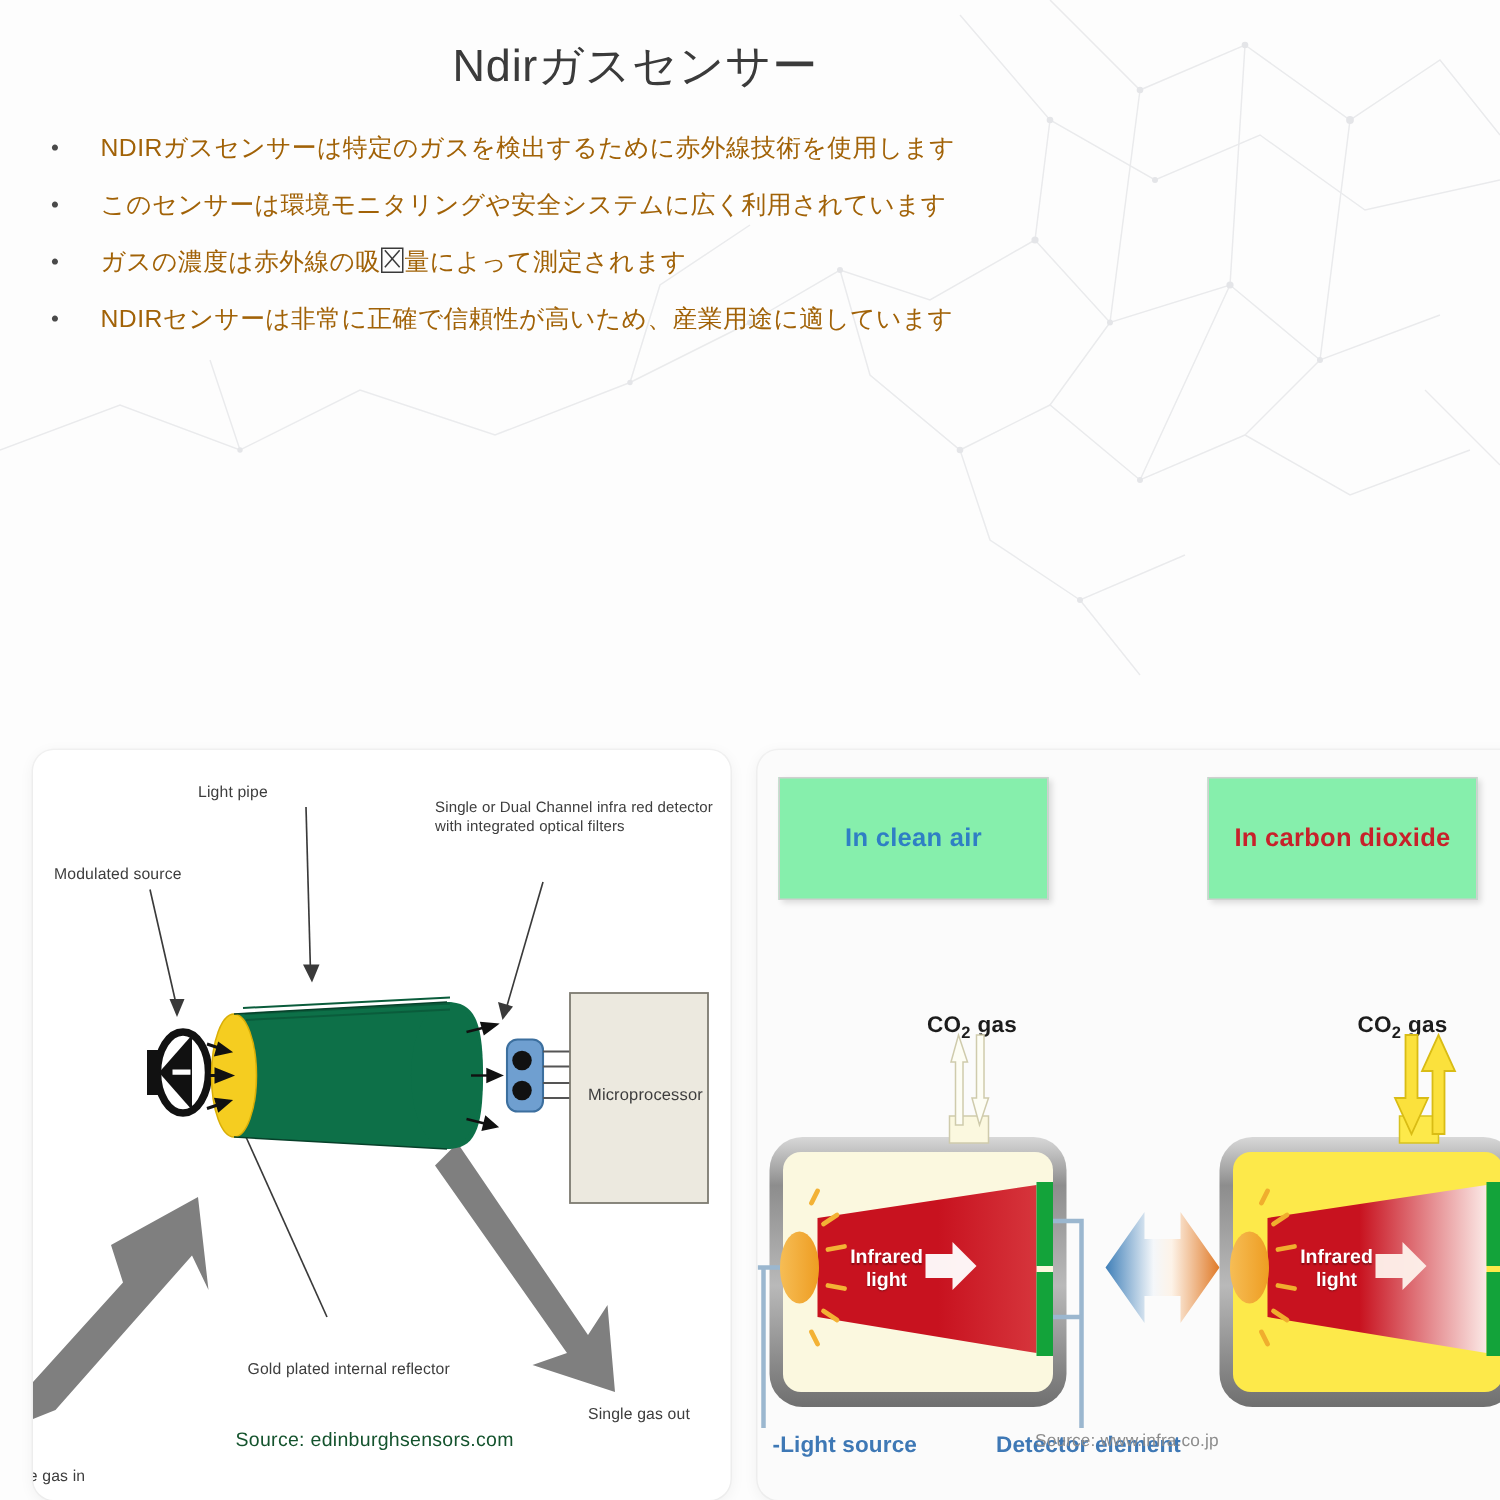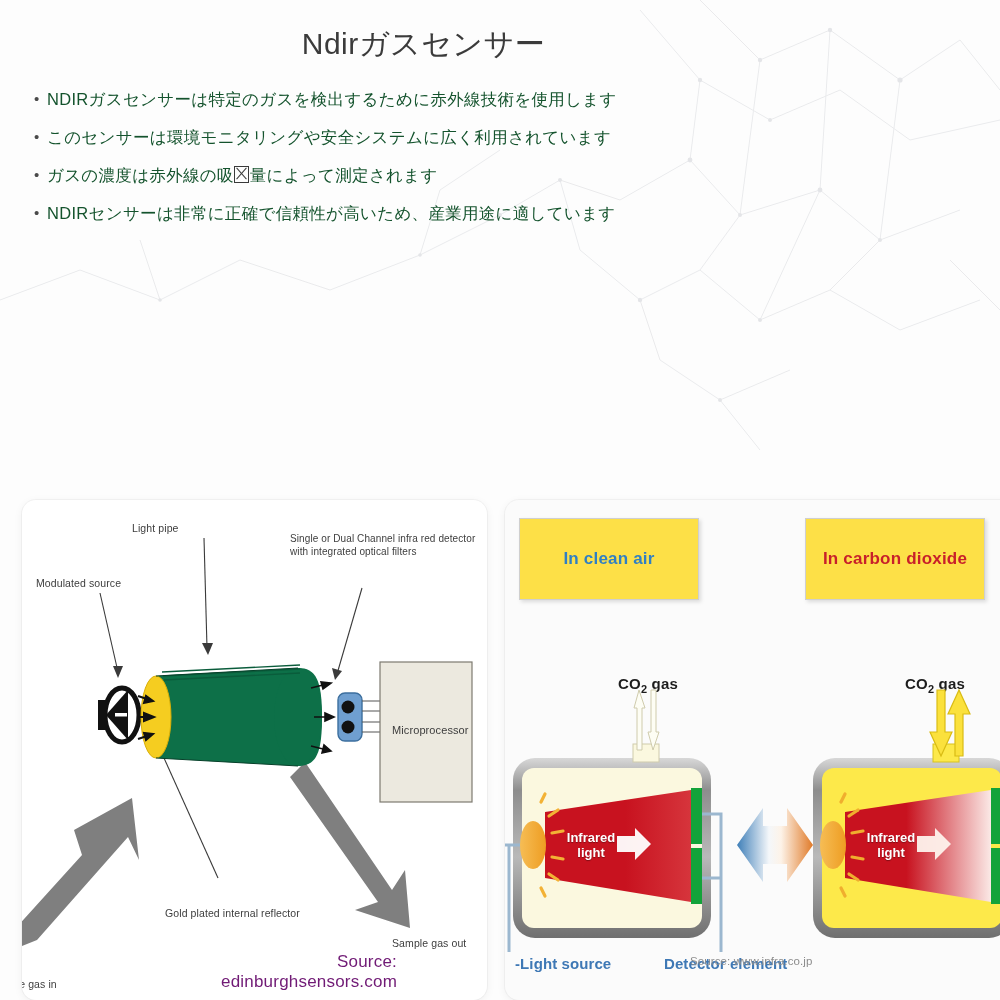--- a/index.html
+++ b/index.html
@@ -15,21 +15,21 @@
 
   
   #slide-header{position:absolute;left:0;top:0;width:1000px;height:490px;z-index:2;}
   #page-title{
     position:absolute;left:0;top:24px;width:847px;text-align:center;
     font-size:30px;color:#3b3b3b;font-weight:400;letter-spacing:.5px;
   }
   #bullet-list{position:absolute;left:34px;top:86px;width:860px;}
   .bullet-row{display:flex;align-items:flex-start;margin-bottom:12px;}
   .bullet-dot{width:13px;flex:0 0 13px;color:#4a4a4a;font-size:15px;line-height:26px;}
-  .bullet-text{font-size:16.5px;line-height:26px;color:#14532d;letter-spacing:.3px;white-space:nowrap;}
+  .bullet-text{font-size:16.5px;line-height:26px;color:#a16207;letter-spacing:.3px;white-space:nowrap;margin-left:20px;}
   .tofu{
     display:inline-block;width:13px;height:15px;border:1px solid #3a3a3a;
     position:relative;vertical-align:-2px;margin:0 .5px;
   }
   .tofu::before,.tofu::after{
     content:"";position:absolute;left:-1px;top:6px;width:15px;height:1px;background:#3a3a3a;
   }
   .tofu::before{transform:rotate(49deg);}
   .tofu::after{transform:rotate(-49deg);}
 
@@ -45,30 +45,30 @@
   #panel-right{left:505px;top:10px;width:520px;height:500px;background:#fbfbfb;}
 
   .diagram{position:absolute;inset:0;}
   .diagram svg{position:absolute;inset:0;width:100%;height:100%;display:block;}
 
   .dlabel{position:absolute;color:#3d3d3d;font-size:10.5px;line-height:13px;
           font-family:Liberation Sans, sans-serif;letter-spacing:.1px;}
   .dlabel.small{font-size:10px;}
 
   #src-left{
-    position:absolute;left:135px;top:452px;width:240px;text-align:right;
-    font-size:17px;color:#701a75;letter-spacing:.2px;
+    position:absolute;left:135px;top:452px;width:240px;text-align:left;
+    font-size:13px;color:#14532d;letter-spacing:.2px;
   }
   #src-right{
     position:absolute;left:185px;top:455px;font-size:11.5px;color:#8c8c8c;letter-spacing:.1px;
   }
 
   
   .cond-box{
-    position:absolute;background:#fde047;border:1px solid #cfcfcf;
+    position:absolute;background:#86efac;border:1px solid #cfcfcf;
     box-shadow:2px 2px 4px rgba(0,0,0,.13);
     display:flex;align-items:center;justify-content:center;
   }
   #cond-clean{left:14px;top:18px;width:178px;height:80px;}
   #cond-co2{left:300px;top:18px;width:178px;height:80px;}
   .cond-text{font-size:17px;font-weight:700;letter-spacing:.2px;}
 
   .co2-label{position:absolute;font-size:15px;font-weight:700;color:#1c1c1c;letter-spacing:.2px;}
   #co2-label-left{left:113px;top:175px;}
   #co2-label-right{left:400px;top:175px;}
@@ -238,21 +238,21 @@
 
       <div class="dlabel small" style="left:268px;top:32px;width:200px;">
         <span>Single or Dual Channel infra red detector</span><br>
         <span>with integrated optical filters</span>
       </div>
 
       <div class="dlabel" style="left:370px;top:224px;width:62px;text-align:center;font-size:11px;">Microprocessor</div>
 
       <div class="dlabel" style="left:143px;top:407px;">Gold plated internal reflector</div>
 
-      <div class="dlabel" style="left:370px;top:437px;">Sample gas out</div>
+      <div class="dlabel" style="left:370px;top:437px;">Single gas out</div>
 
       <div class="dlabel" style="left:-20px;top:478px;">mple gas in</div>
 
       <div id="src-left">Source: edinburghsensors.com</div>
     </div>
   </div>
 
   <div class="panel-card" id="panel-right">
     <div class="diagram">
 

